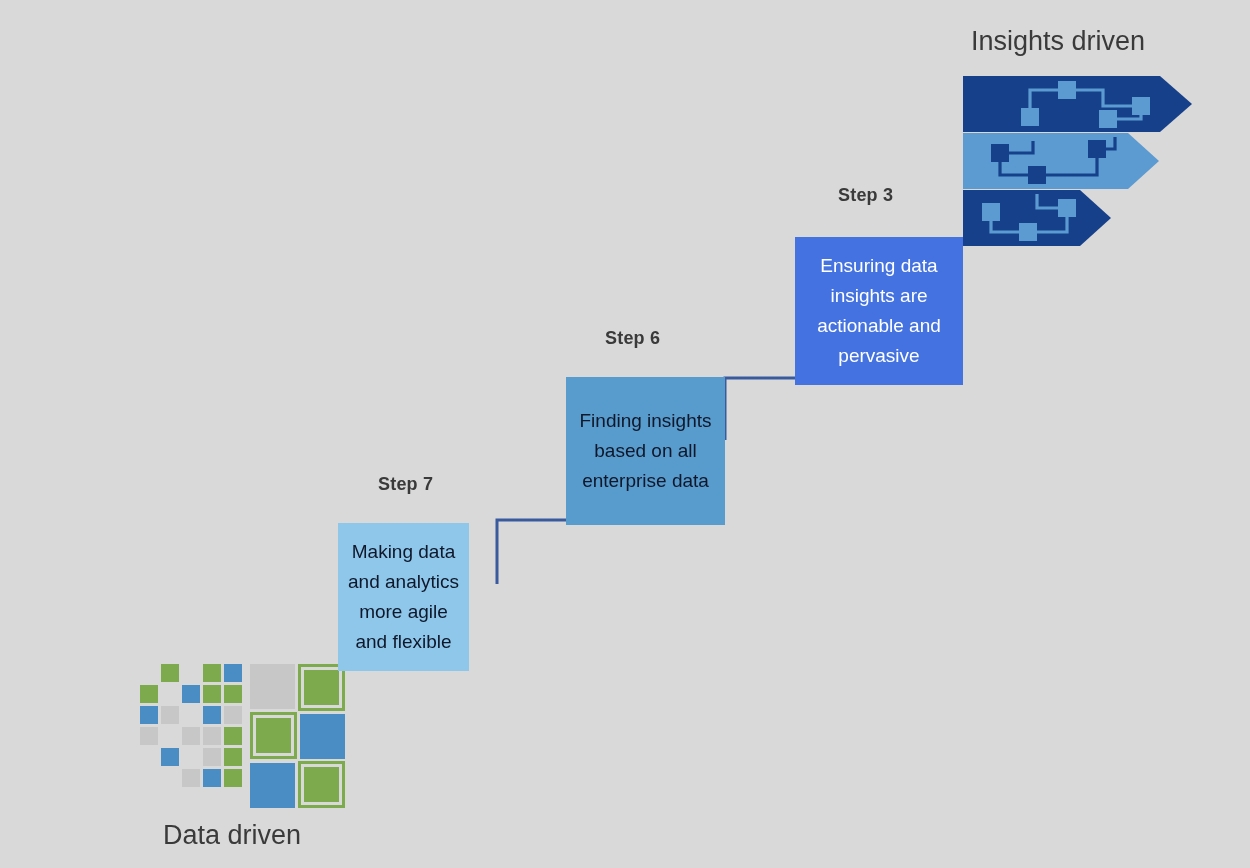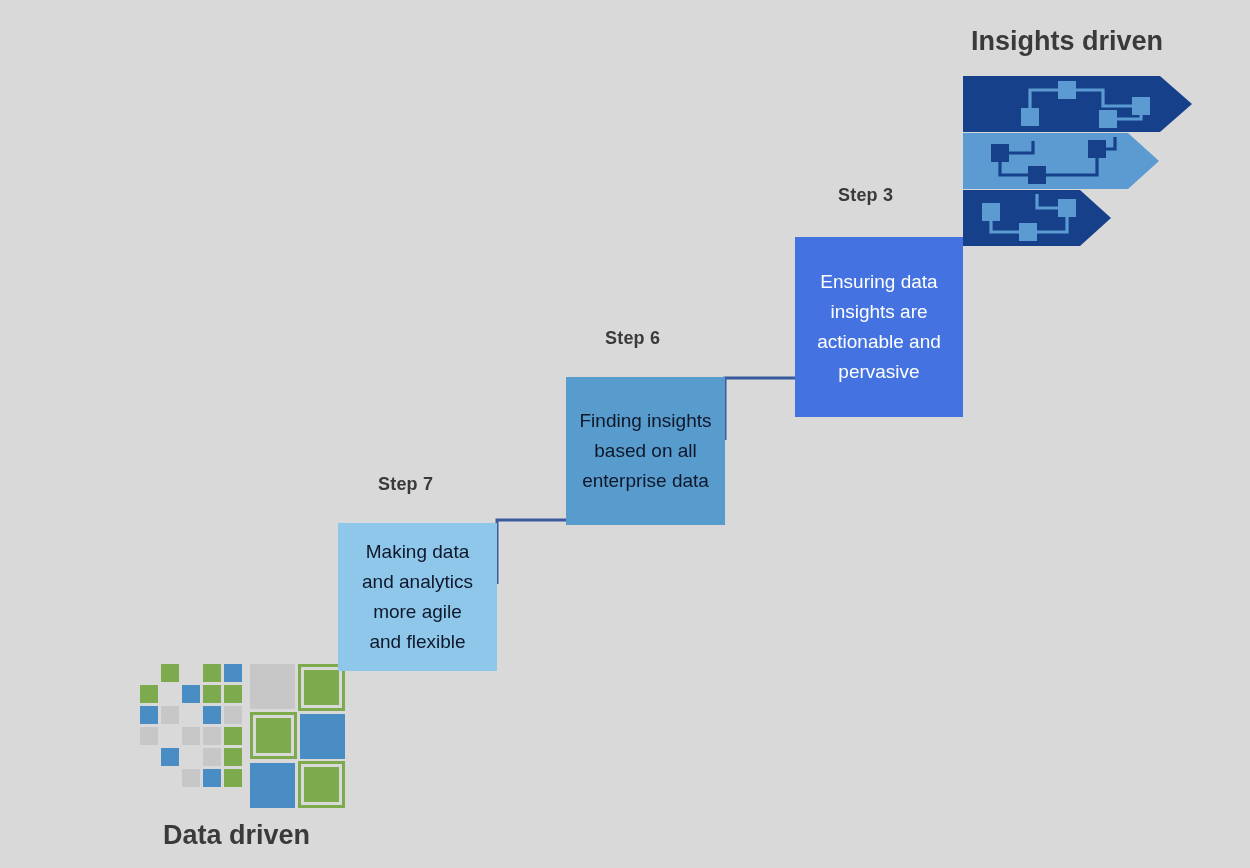--- a/index.html
+++ b/index.html
@@ -38,52 +38,52 @@
     position: absolute;
     font-size: 18px;
     font-weight: bold;
     color: #3a3a3a;
     letter-spacing: 0.2px;
     white-space: nowrap;
   }
 
   #step1-block {
     left: 338px; top: 523px;
-    width: 159px; height: 148px;
+    width: 131px; height: 148px;
     background: #8ec7ea;
   }
   #step1-label { left: 378px; top: 474px; }
 
   #step2-block {
     left: 566px; top: 377px;
     width: 159px; height: 148px;
     background: #589bcd;
   }
   #step2-label { left: 605px; top: 328px; }
 
   #step3-block {
     left: 795px; top: 237px;
-    width: 168px; height: 180px;
+    width: 168px; height: 148px;
     background: #4472e0;
     color: #ffffff;
   }
   #step3-label { left: 838px; top: 185px; }
 
   
   .connector {
     position: absolute;
     pointer-events: none;
   }
   .connector svg { display: block; overflow: visible; }
 
   
   .section-title {
     position: absolute;
     font-size: 27px;
-    font-weight: bold;
+    font-weight: normal;
     color: #3a3a3a;
     white-space: nowrap;
   }
   #data-driven-title { left: 163px; top: 820px; }
   #insights-driven-title { left: 971px; top: 26px; }
 
   
   #pixel-mosaic {
     position: absolute;
     left: 140px;

